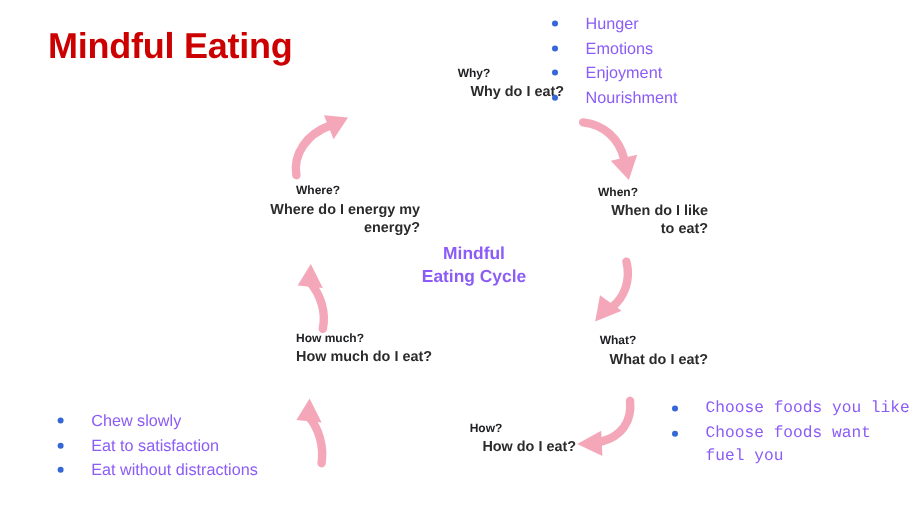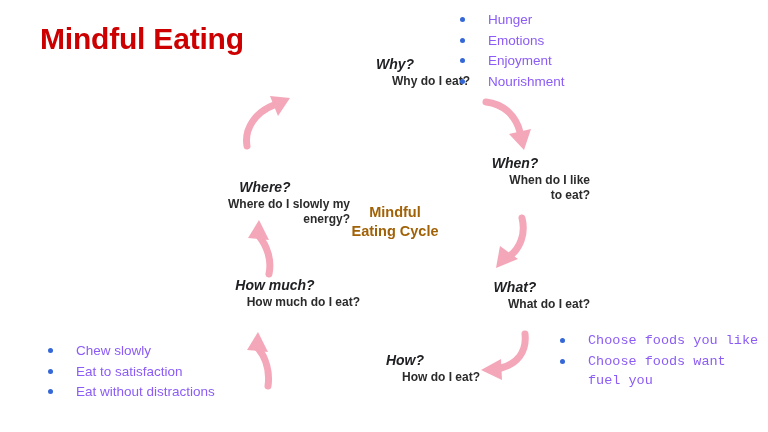--- a/index.html
+++ b/index.html
@@ -31,52 +31,51 @@
     white-space: nowrap;
   }
 
   
   .node {
     position: absolute;
     text-align: center;
     color: #202124;
   }
   .node-title {
-    font-size: 14px;
+    font-size: 10px;
     font-weight: bold;
     line-height: 1.25;
     white-space: nowrap;
-    font-style: italic;
   }
   .node-sub {
     font-size: 12px;
     font-weight: bold;
     line-height: 1.25;
     color: #2b2b2b;
     text-align: right;
   }
   .node-sub .ln { display: block; white-space: nowrap; }
 
   .center-label {
     position: absolute;
     text-align: center;
     font-size: 14.5px;
     font-weight: bold;
-    color: #a16207;
+    color: #8b5cf6;
     line-height: 1.3;
   }
   .center-label .ln { display: block; white-space: nowrap; }
 
   
   #node-why     { left: 320px; top: 56px;  width: 150px; }
   #node-when    { left: 440px; top: 155px; width: 150px; }
   #node-what    { left: 440px; top: 279px; width: 150px; }
   #node-how     { left: 330px; top: 352px; width: 150px; }
   #node-howmuch { left: 190px; top: 277px; width: 170px; }
-  #node-where   { left: 180px; top: 154px; width: 170px; margin-top: 25px; }
+  #node-where   { left: 180px; top: 154px; width: 170px; }
   #center       { left: 325px; top: 203px; width: 140px; }
 
   
   .bullets {
     position: absolute;
     color: #8b5cf6;
     font-size: 13.5px;
     line-height: 1.45;
   }
   .bullets ul {
@@ -147,21 +146,21 @@
   <div class="node" id="node-howmuch">
     <div class="node-title">How much?</div>
     <div class="node-sub">
       <span class="ln">How much do I eat?</span>
     </div>
   </div>
 
   <div class="node" id="node-where">
     <div class="node-title">Where?</div>
     <div class="node-sub">
-      <span class="ln">Where do I slowly my</span>
+      <span class="ln">Where do I energy my</span>
       <span class="ln">energy?</span>
     </div>
   </div>
 
   <div class="center-label" id="center">
     <span class="ln">Mindful</span>
     <span class="ln">Eating Cycle</span>
   </div>
 
   <div class="bullets" id="bullets-why">

